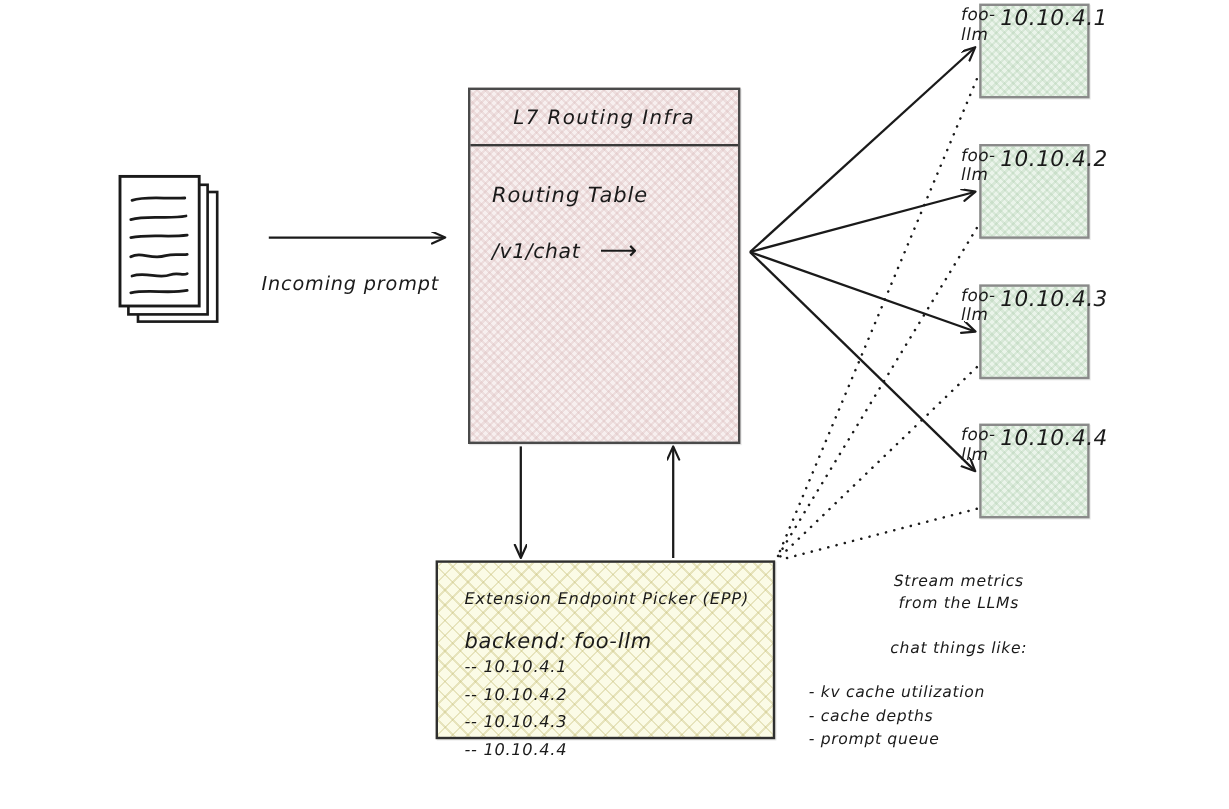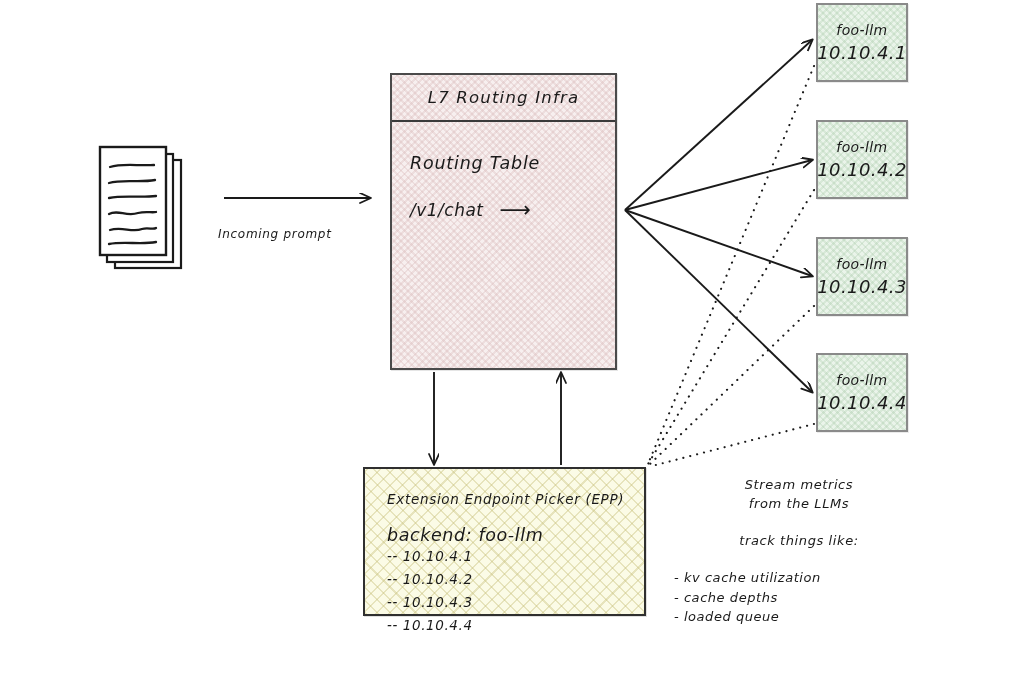--- a/index.html
+++ b/index.html
@@ -127,22 +127,21 @@
   
   .llm-box {
     width: 92px;
     height: 79px;
     border: 2px solid #8a8a8a;
     background-color: #eaf4ea;
     background-image:
       repeating-linear-gradient(45deg, rgba(150,190,150,.22) 0 2px, rgba(255,255,255,0) 2px 5px),
       repeating-linear-gradient(-45deg, rgba(150,190,150,.22) 0 2px, rgba(255,255,255,0) 2px 5px);
     display: flex;
-    flex-direction: column;
-    align-items: center;
+    flex-direction: row;
     justify-content: center;
     gap: 4px;
     box-shadow: 1px 1px 0 rgba(0,0,0,.08);
   }
   .llm-name {
     font-size: 14px;
     letter-spacing: .4px;
   }
   .llm-ip {
     font-size: 18px;
@@ -154,21 +153,21 @@
     left: 98px;
     top: 145px;
     width: 100px;
     height: 130px;
   }
 
   
   #incoming-prompt-label {
     left: 218px;
     top: 227px;
-    font-size: 12px;
+    font-size: 16px;
     letter-spacing: .7px;
     white-space: nowrap;
   }
   #metrics-note {
     left: 674px;
     top: 475px;
     width: 250px;
   }
   .note-line {
     font-size: 13px;
@@ -283,21 +282,21 @@
 
   <div class="node llm-box" style="left:816px; top:353px;">
     <span class="hw llm-name">foo-llm</span>
     <span class="hw llm-ip">10.10.4.4</span>
   </div>
 
   <div class="node" id="metrics-note">
     <div class="hw note-line">Stream metrics</div>
     <div class="hw note-line">from the LLMs</div>
     <div class="note-gap"></div>
-    <div class="hw note-line">track things like:</div>
+    <div class="hw note-line">chat things like:</div>
     <div id="metrics-items">
       <div class="hw metric-item">- kv cache utilization</div>
       <div class="hw metric-item">- cache depths</div>
-      <div class="hw metric-item">- loaded queue</div>
+      <div class="hw metric-item">- prompt queue</div>
     </div>
   </div>
 
 </div>
 
 </body></html>

